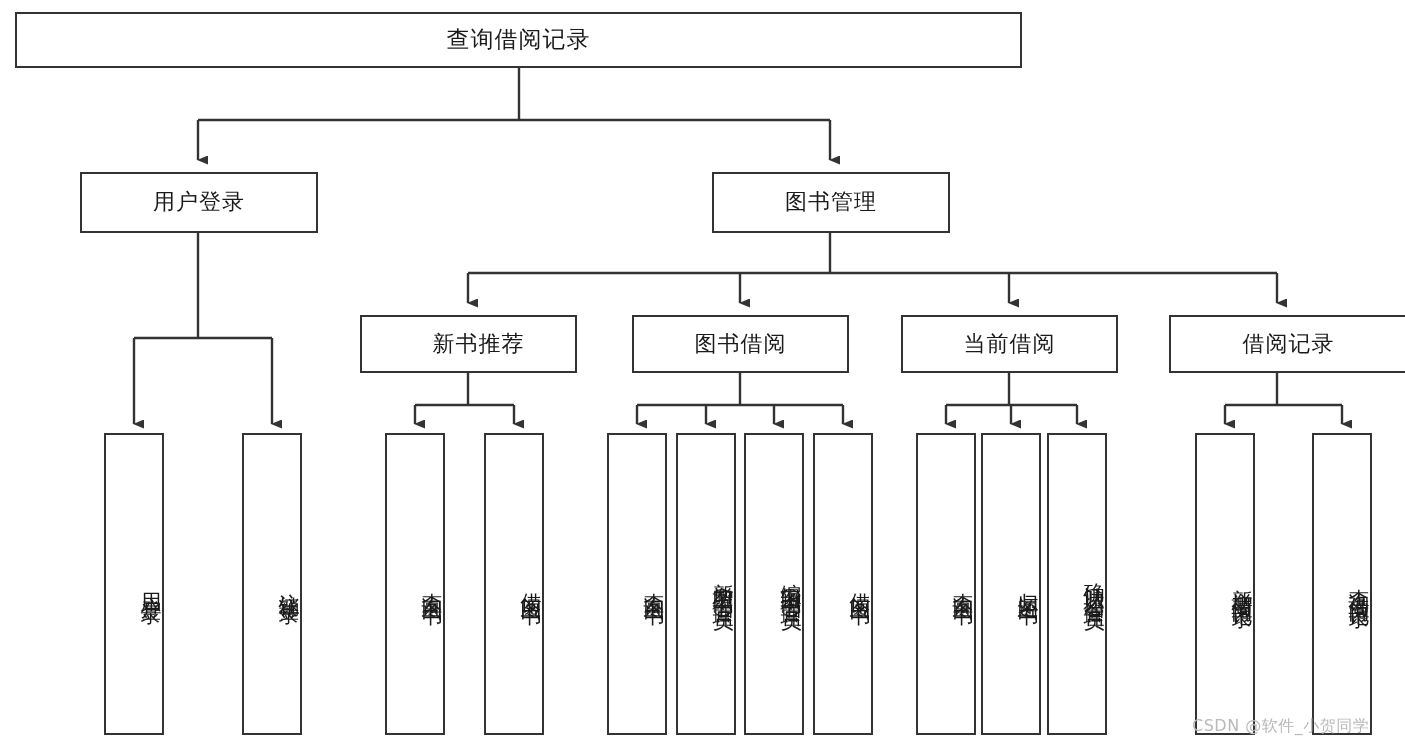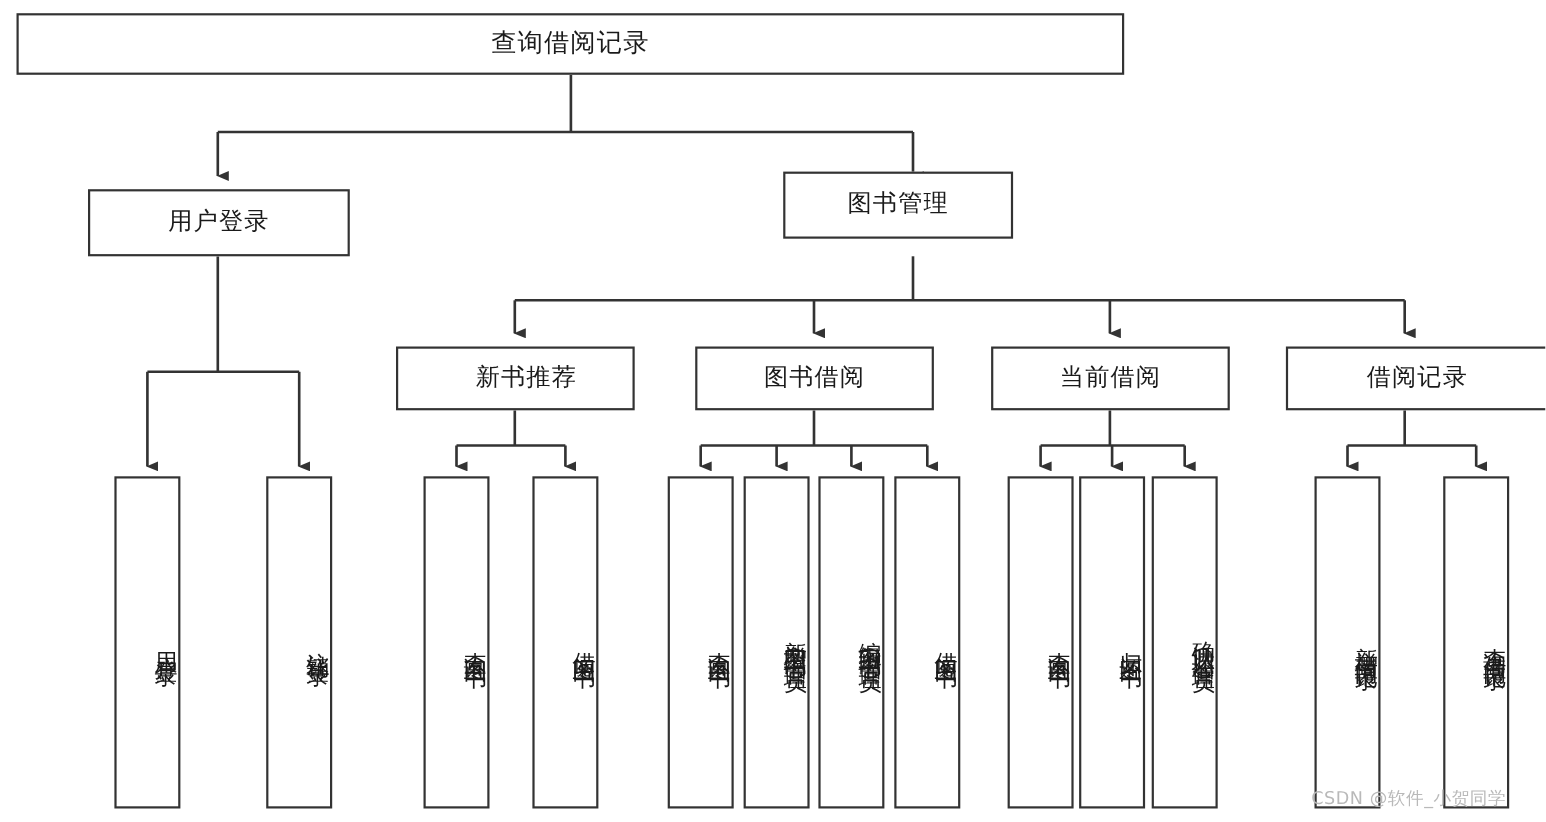--- a/index.html
+++ b/index.html
@@ -126,21 +126,21 @@
     </g>
   </svg>
 
   <div class="node horiz root" style="left:15px; top:12px; width:1007px; height:56px;">
     <span>查询借阅记录</span>
   </div>
 
   <div class="node horiz" style="left:80px; top:172px; width:238px; height:61px;">
     <span>用户登录</span>
   </div>
-  <div class="node horiz" style="left:712px; top:156px; width:209px; height:61px;">
+  <div class="node horiz" style="left:712px; top:172px; width:238px; height:61px;">
     <span>图书管理</span>
   </div>
 
   <div class="node horiz" style="left:360px; top:315px; width:217px; height:58px;padding-left:20px;">
     <span>新书推荐</span>
   </div>
   <div class="node horiz" style="left:632px; top:315px; width:217px; height:58px;">
     <span>图书借阅</span>
   </div>
   <div class="node horiz" style="left:901px; top:315px; width:217px; height:58px;">

